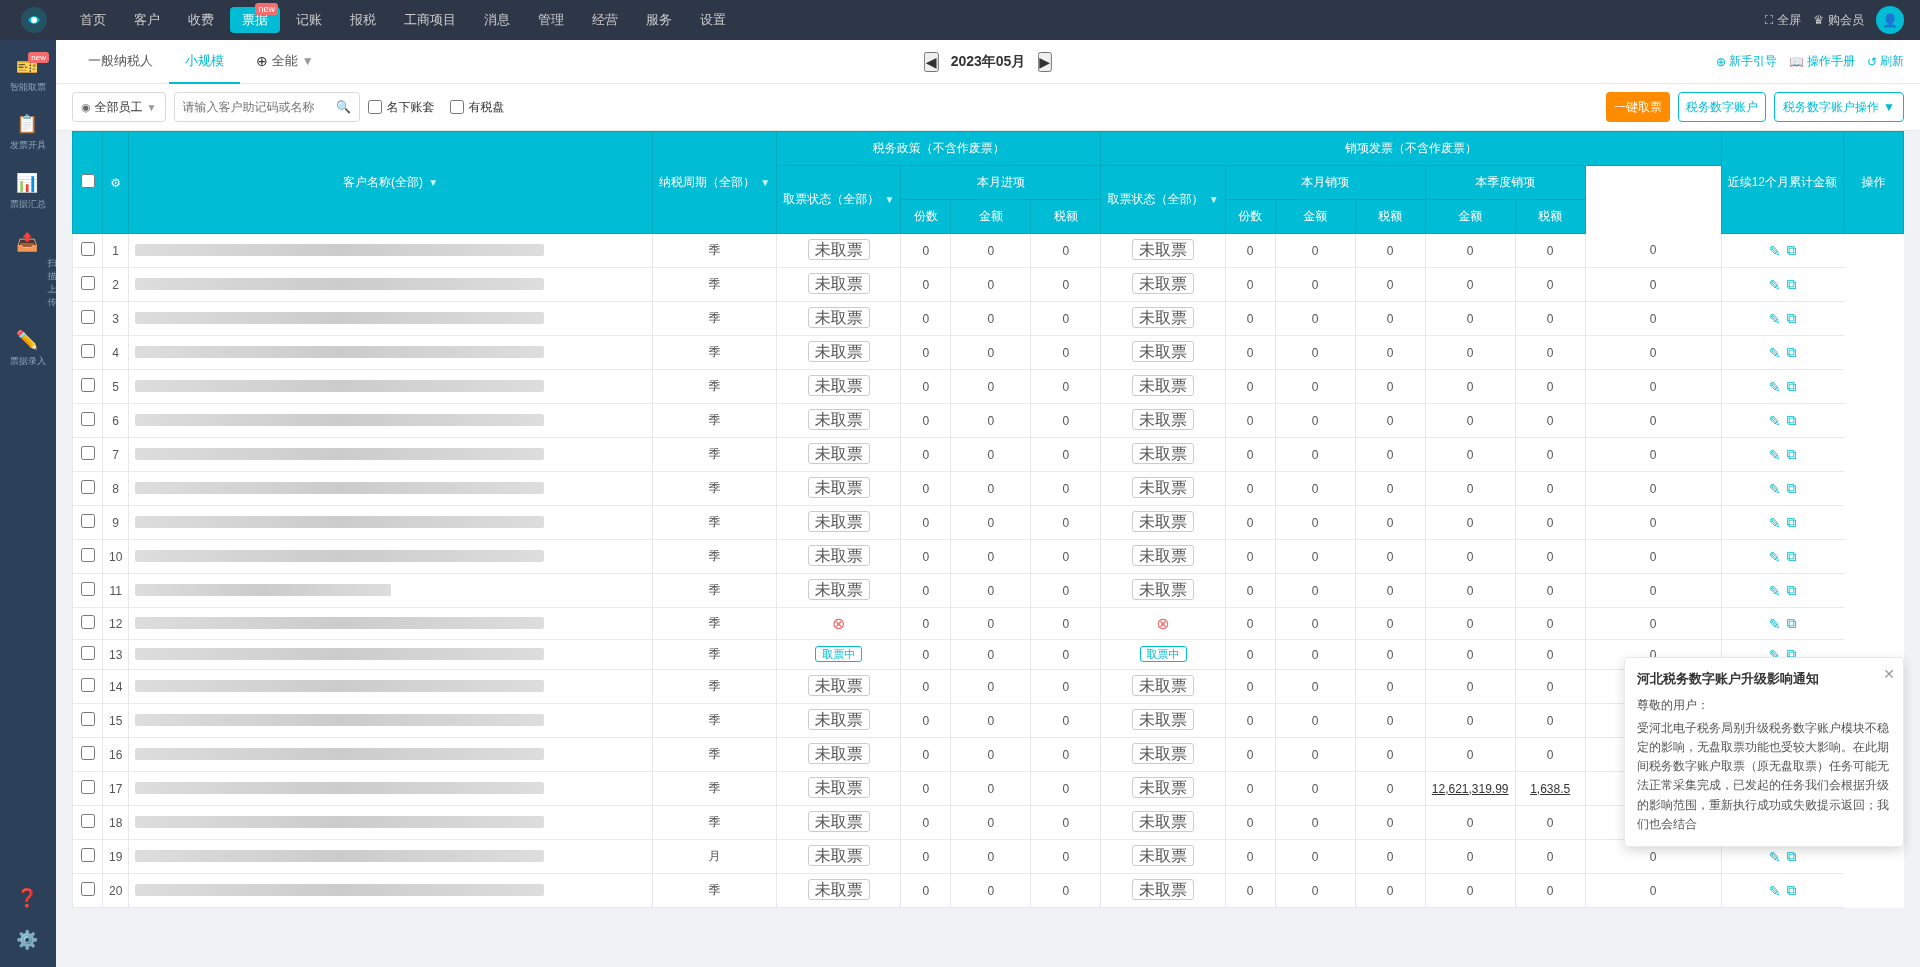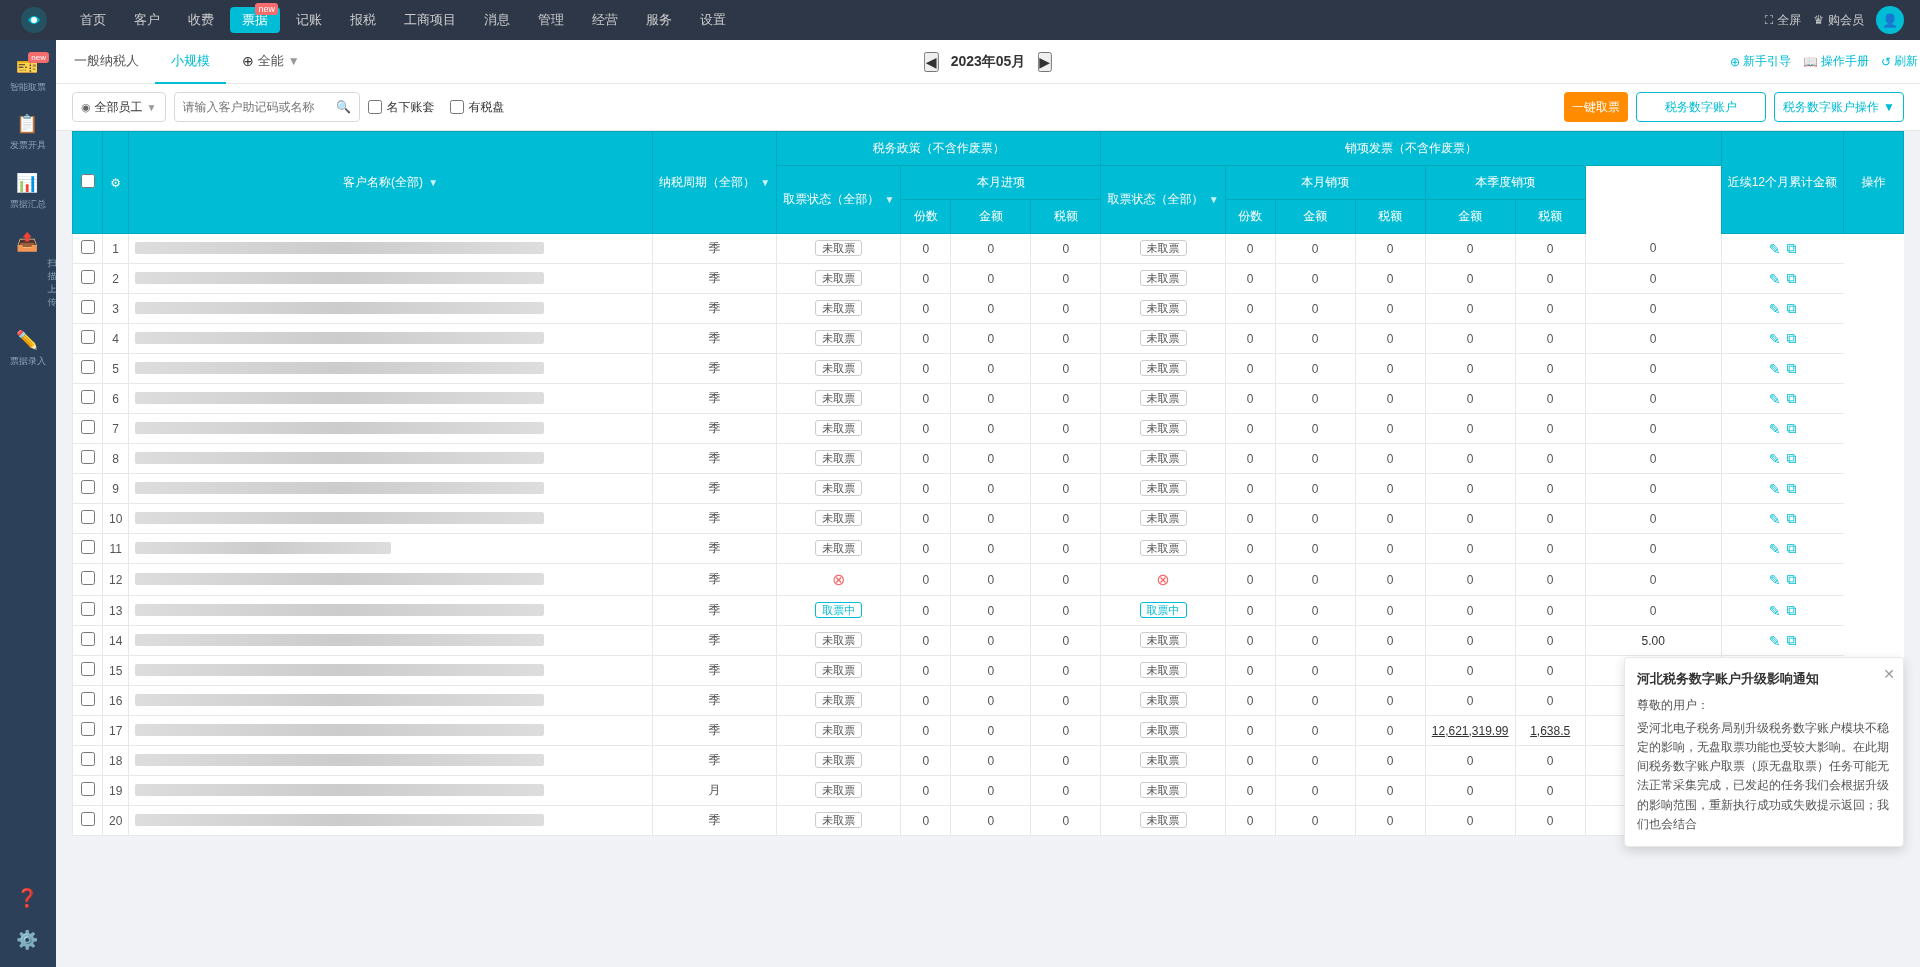--- a/index.html
+++ b/index.html
@@ -31,29 +31,29 @@
 
     
     .toolbar { background: #fff; padding: 8px 16px; display: flex; align-items: center; gap: 8px; border-bottom: 1px solid #e8e8e8; }
     .toolbar .employee-select { display: flex; align-items: center; border: 1px solid #d9d9d9; border-radius: 4px; height: 30px; padding: 0 8px; gap: 4px; cursor: pointer; font-size: 12px; min-width: 90px; }
     .toolbar .search-input { display: flex; align-items: center; border: 1px solid #d9d9d9; border-radius: 4px; height: 30px; padding: 0 8px; gap: 4px; min-width: 180px; }
     .toolbar .search-input input { border: none; outline: none; font-size: 12px; width: 150px; color: #aaa; }
     .toolbar .checkbox-group { display: flex; align-items: center; gap: 16px; }
     .toolbar .checkbox-item { display: flex; align-items: center; gap: 4px; cursor: pointer; font-size: 12px; }
     .toolbar .spacer { flex: 1; }
     .toolbar .btn-primary { background: #ff8c00; color: #fff; border: none; border-radius: 4px; height: 30px; padding: 0 8px; cursor: pointer; font-size: 12px; }
-    .toolbar .btn-outline { background: #fff; color: #00bcd4; border: 1px solid #00bcd4; border-radius: 4px; height: 30px; padding: 0 28px; cursor: pointer; font-size: 12px; }
+    .toolbar .btn-outline { background: #fff; color: #00bcd4; border: 1px solid #00bcd4; border-radius: 4px; height: 30px; padding: 0 7px; cursor: pointer; font-size: 12px; }
     .toolbar .btn-dropdown { background: #fff; color: #00bcd4; border: 1px solid #00bcd4; border-radius: 4px; height: 30px; padding: 0 8px; cursor: pointer; font-size: 12px; display: flex; align-items: center; gap: 4px; }
 
     
     .table-container { flex: 1; overflow: auto; padding: 0 16px 16px; }
     .data-table { width: 100%; border-collapse: collapse; background: #fff; }
     .data-table th { background: #00bcd4; color: #fff; padding: 8px 6px; text-align: center; font-size: 12px; font-weight: normal; border: 1px solid #00a8be; white-space: nowrap; }
     .data-table td { padding: 6px 6px; text-align: center; font-size: 12px; border-bottom: 1px solid #e8e8e8; border-left: 1px solid #e8e8e8; color: #555; }
-    .status-tag { background: #fff; border: 1px solid #ccc; border-radius: 3px; padding: 1px 6px; font-size: 11px; color: #555; }
+    .status-tag { background: #fff; border: 1px solid #ccc; border-radius: 3px; padding: 1px 6px; font-size: 16px; color: #555; }
     .status-error { color: #f56c6c; font-size: 16px; }
     .status-processing { background: #fff; border: 1px solid #00bcd4; border-radius: 3px; padding: 1px 6px; font-size: 11px; color: #00bcd4; }
     .action-icons { display: flex; align-items: center; justify-content: center; gap: 6px; }
     .action-icon { color: #00bcd4; cursor: pointer; font-size: 14px; }
 
     
     .notification-popup { position: fixed; right: 16px; bottom: 120px; width: 280px; background: #fff; border: 1px solid #e8e8e8; border-radius: 4px; box-shadow: 0 4px 12px rgba(0,0,0,0.15); padding: 12px; z-index: 100; }
     .notification-popup .title { font-weight: bold; font-size: 13px; margin-bottom: 8px; color: #333; }
     .notification-popup .content { font-size: 12px; color: #555; line-height: 1.6; }
     .notification-popup .close-btn { position: absolute; top: 8px; right: 8px; cursor: pointer; color: #999; font-size: 14px; }
@@ -134,21 +134,21 @@
     <div class="sidebar-item">
       <span class="icon">❓</span>
     </div>
     <div class="sidebar-item">
       <span class="icon">⚙️</span>
     </div>
   </div>
 
   <div class="main">
 
-    <div style="background:#fff; border-bottom:1px solid #e8e8e8; display:flex; align-items:center; padding:0 2px; height:44px; position:relative;">
+    <div style="background:#fff; border-bottom:1px solid #e8e8e8; display:flex; align-items:center; padding:0 16px; height:44px; position:relative;">
       <div style="display:flex; align-items:center; gap:0;">
         <div class="sub-nav-tab">一般纳税人</div>
         <div class="sub-nav-tab active" style="color:#00bcd4;border-bottom:2px solid #00bcd4;">小规模</div>
         <div class="sub-nav-tab" style="display:flex;align-items:center;gap:4px;">
           <span style="color:#333;font-size:14px;">⊕</span>
           <span>全能</span>
           <span style="color:#999;font-size:12px;">▼</span>
         </div>
       </div>
 

